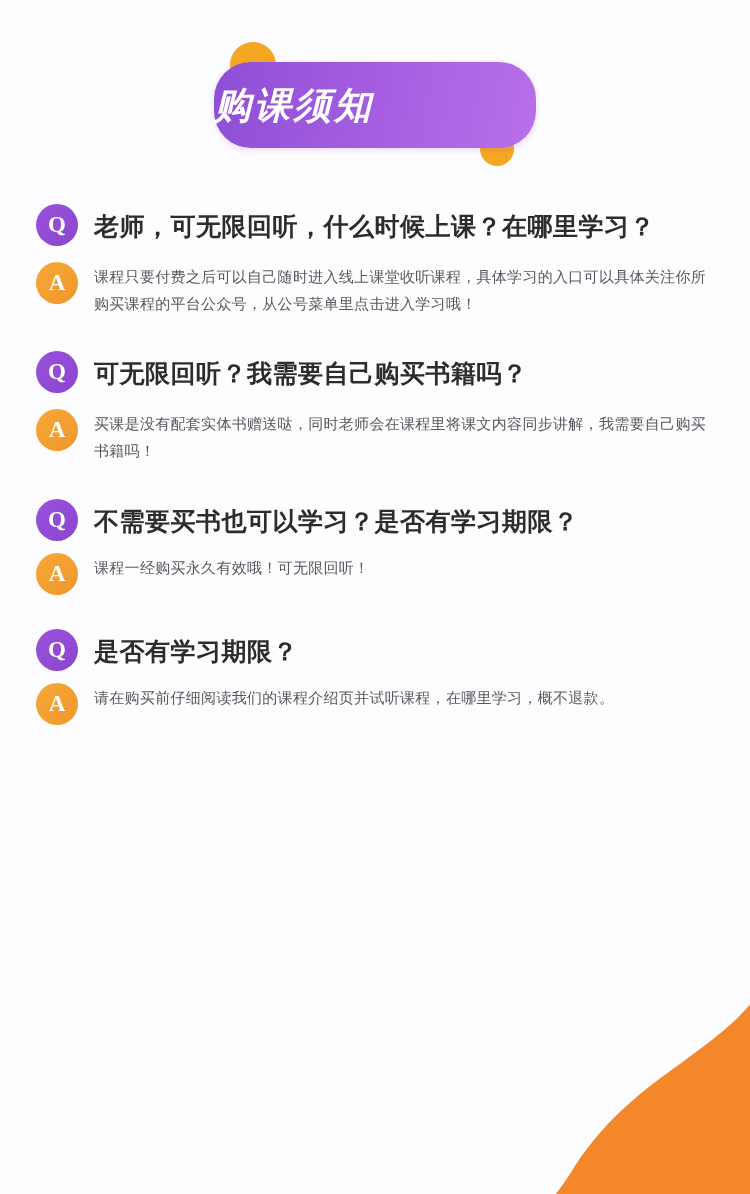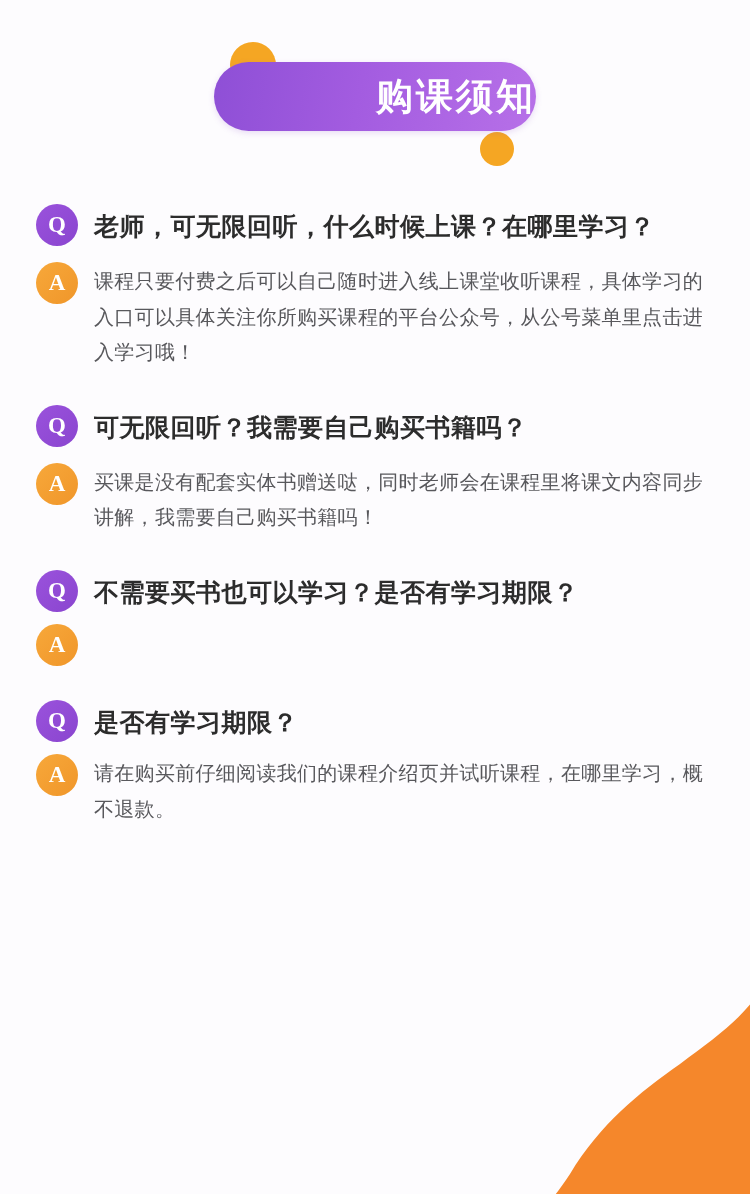--- a/index.html
+++ b/index.html
@@ -43,27 +43,28 @@
     width: 34px;
     height: 34px;
     left: 480px;
     top: 132px;
   }
   .title-pill {
     position: absolute;
     left: 214px;
     top: 62px;
     width: 322px;
-    height: 69px;
+    height: 86px;
     border-radius: 37px;
     background: linear-gradient(100deg, #8e4fd6 0%, #a35ce0 45%, #b770e8 100%);
     display: flex;
     align-items: center;
-    justify-content: flex-end;
+    justify-content: flex-start;
     box-shadow: 0 2px 6px rgba(140, 80, 200, 0.18);
+    font-style: italic;
   }
   .title-pill span {
     color: #ffffff;
     font-size: 37px;
     font-weight: bold;
     letter-spacing: 3px;
     line-height: 1;
   }
 
   
@@ -105,21 +106,21 @@
     color: #2c2c2c;
     line-height: 1.5;
     padding-top: 4px;
     letter-spacing: 0.5px;
   }
   .a-row {
     margin-top: 14px;
   }
   .a-text {
     flex: 1;
-    font-size: 20px;
+    font-size: 15px;
     color: #58585c;
     line-height: 1.78;
     padding-top: 4px;
     letter-spacing: 0.3px;
   }
   .a-row .badge {
     margin-top: 2px;
   }
 
   
@@ -178,20 +179,21 @@
       </div>
     </div>
 
     <div class="faq-item compact">
       <div class="row">
         <div class="badge badge-q">Q</div>
         <div class="q-text">不需要买书也可以学习？是否有学习期限？</div>
       </div>
       <div class="row a-row">
         <div class="badge badge-a">A</div>
+        <div class="a-text">课程一经购买永久有效哦！可无限回听！</div>
       </div>
     </div>
 
     <div class="faq-item compact">
       <div class="row">
         <div class="badge badge-q">Q</div>
         <div class="q-text">是否有学习期限？</div>
       </div>
       <div class="row a-row">
         <div class="badge badge-a">A</div>

